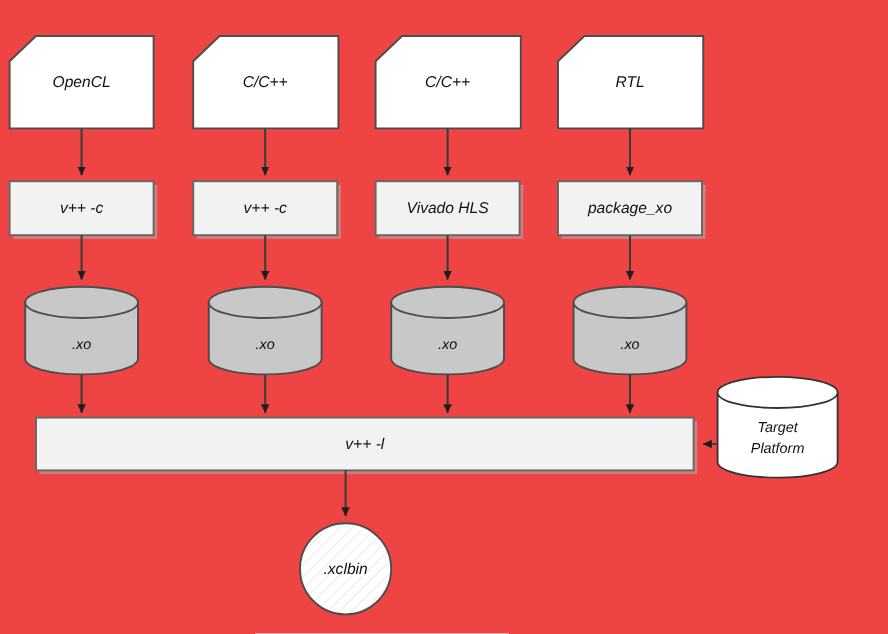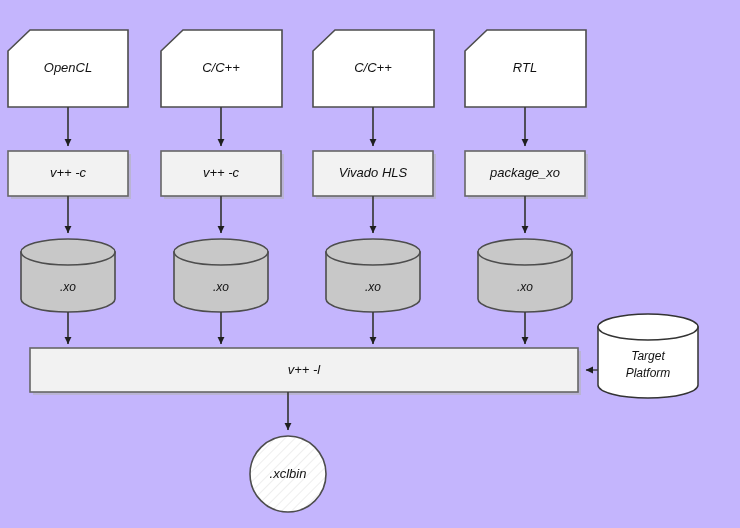--- a/index.html
+++ b/index.html
@@ -4,21 +4,21 @@
 <style>
   html, body {
     margin: 0;
     padding: 0;
     background: #ffffff;
   }
   #canvas {
     position: relative;
     width: 740px;
     height: 528px;
-    background: #c4b5fd;
+    background: #ef4444;
     overflow: hidden;
     font-family: "Liberation Sans", sans-serif;
   }
   #flow-svg {
     position: absolute;
     top: 0;
     left: 0;
     width: 740px;
     height: 528px;
   }

